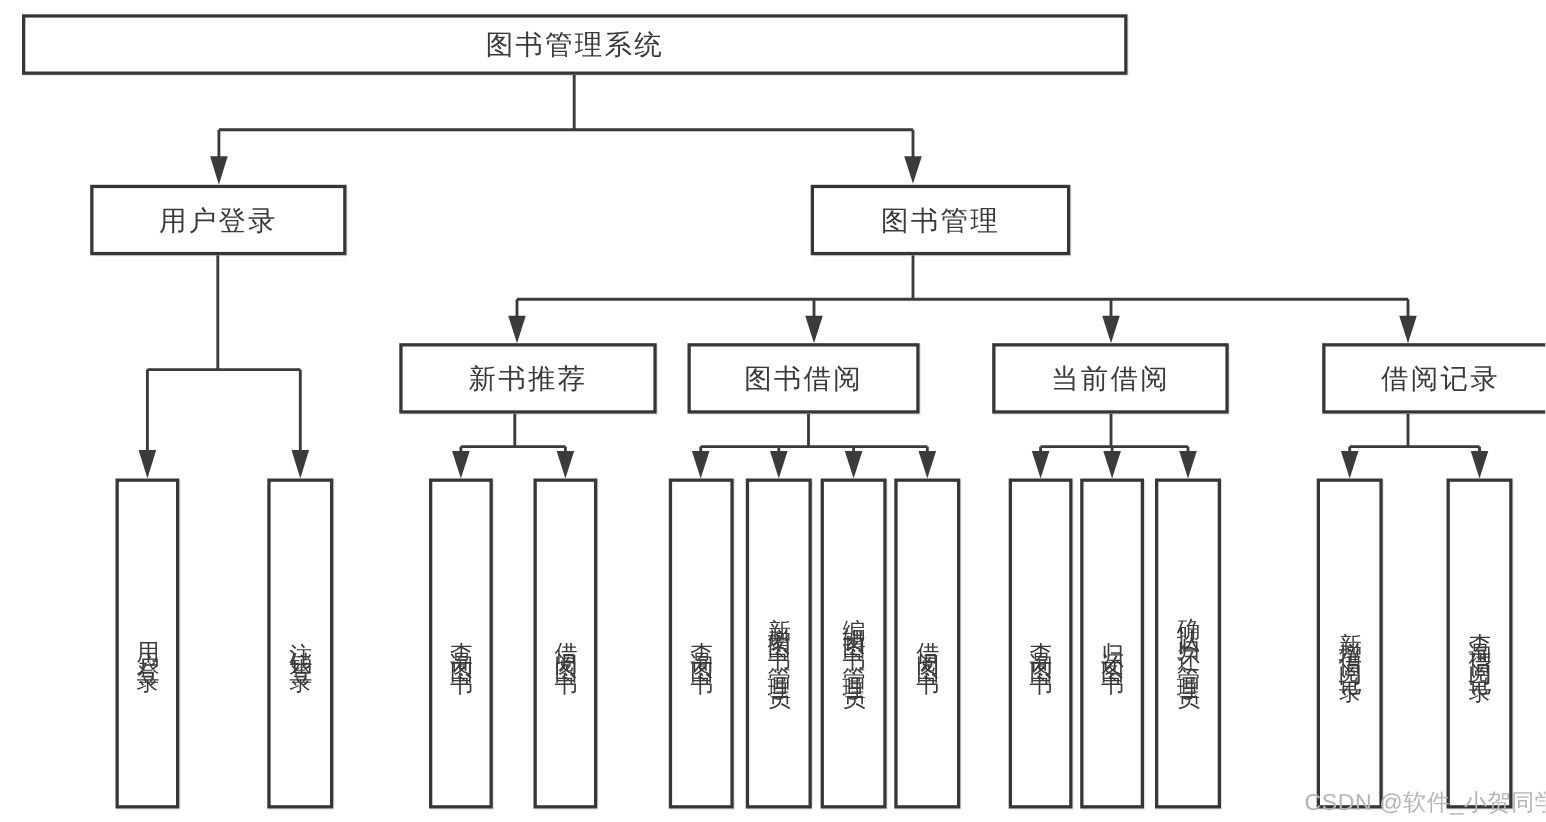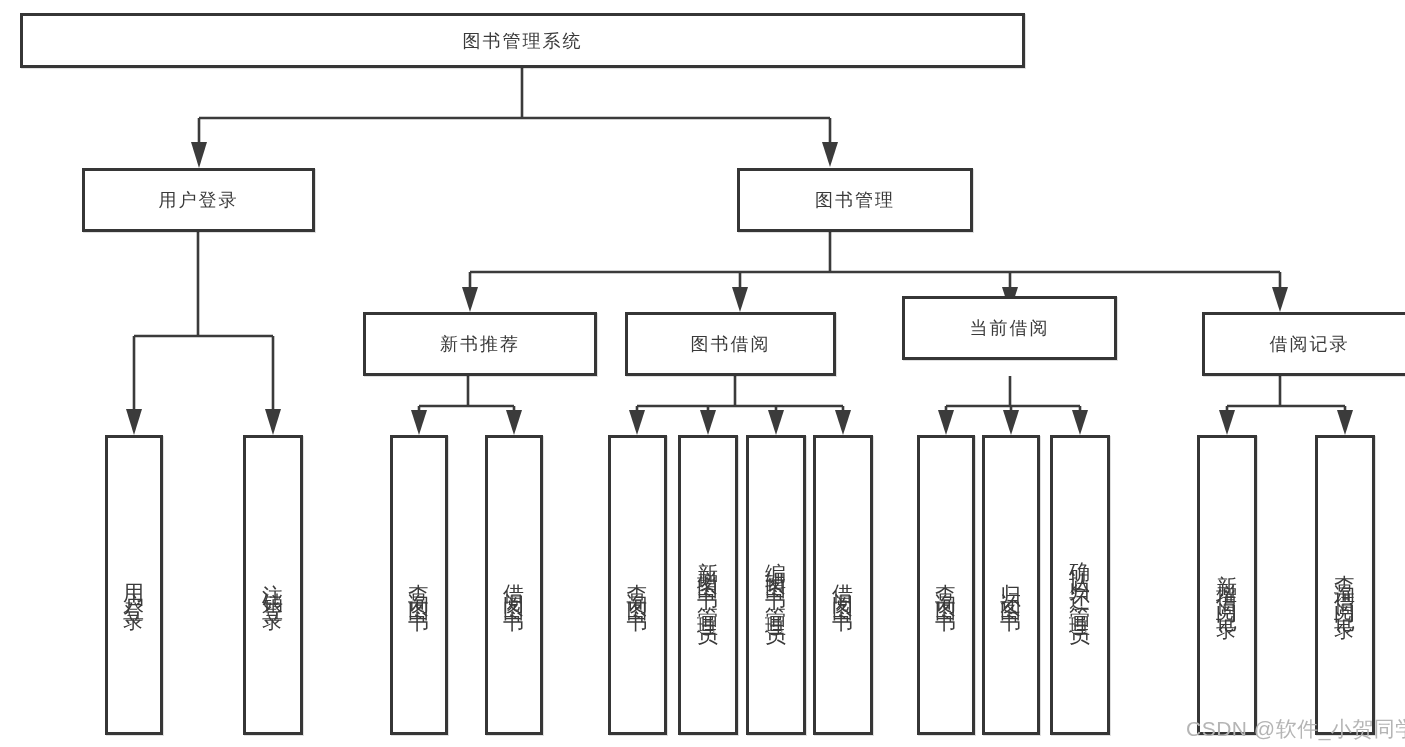--- a/index.html
+++ b/index.html
@@ -15,21 +15,21 @@
     position:absolute;
     background:#ffffff;
     border:3px solid #363636;
     box-sizing:border-box;
     display:flex;align-items:center;justify-content:center;
     color:#3a3a3a;
     z-index:1;
     box-shadow:1px 1px 0 rgba(0,0,0,0.12);
   }
   .h-node span{
-    font-size:18px;
+    font-size:25px;
     letter-spacing:2px;
     white-space:nowrap;
   }
   .v-node span{
     writing-mode:vertical-rl;
     text-orientation:mixed;
     font-size:21px;
     letter-spacing:9px;
     line-height:1;
     white-space:nowrap;
@@ -125,21 +125,21 @@
   <div class="node h-node" style="left:737px;top:168px;width:236px;height:64px;">
     <span>图书管理</span>
   </div>
 
   <div class="node h-node" style="left:363px;top:312px;width:234px;height:64px;">
     <span>新书推荐</span>
   </div>
   <div class="node h-node" style="left:625px;top:312px;width:211px;height:64px;">
     <span>图书借阅</span>
   </div>
-  <div class="node h-node" style="left:902px;top:296px;width:215px;height:64px;">
+  <div class="node h-node" style="left:902px;top:312px;width:215px;height:64px;">
     <span>当前借阅</span>
   </div>
   <div class="node h-node" style="left:1172px;top:312px;width:215px;height:64px;margin-left:30px;">
     <span>借阅记录</span>
   </div>
 
   <div class="node v-node" style="left:105px;top:435px;width:58px;height:300px;">
     <span>用户登录</span>
   </div>
   <div class="node v-node" style="left:243px;top:435px;width:60px;height:300px;">

